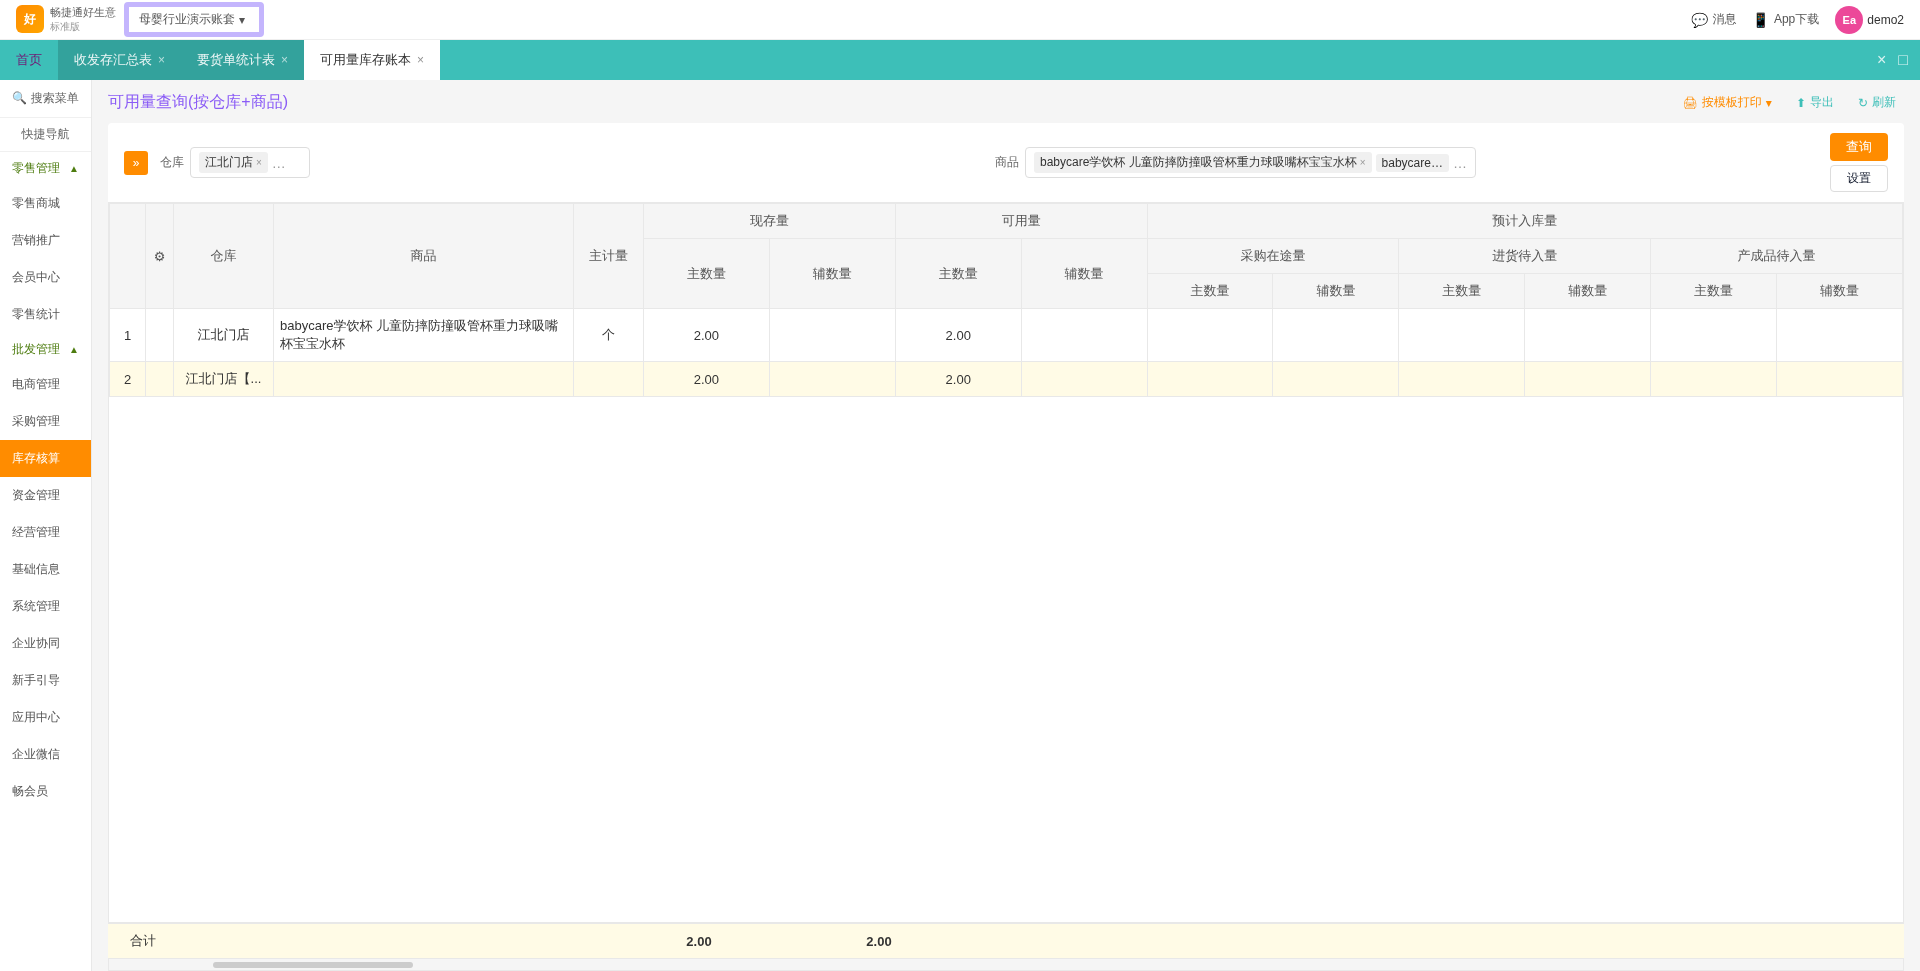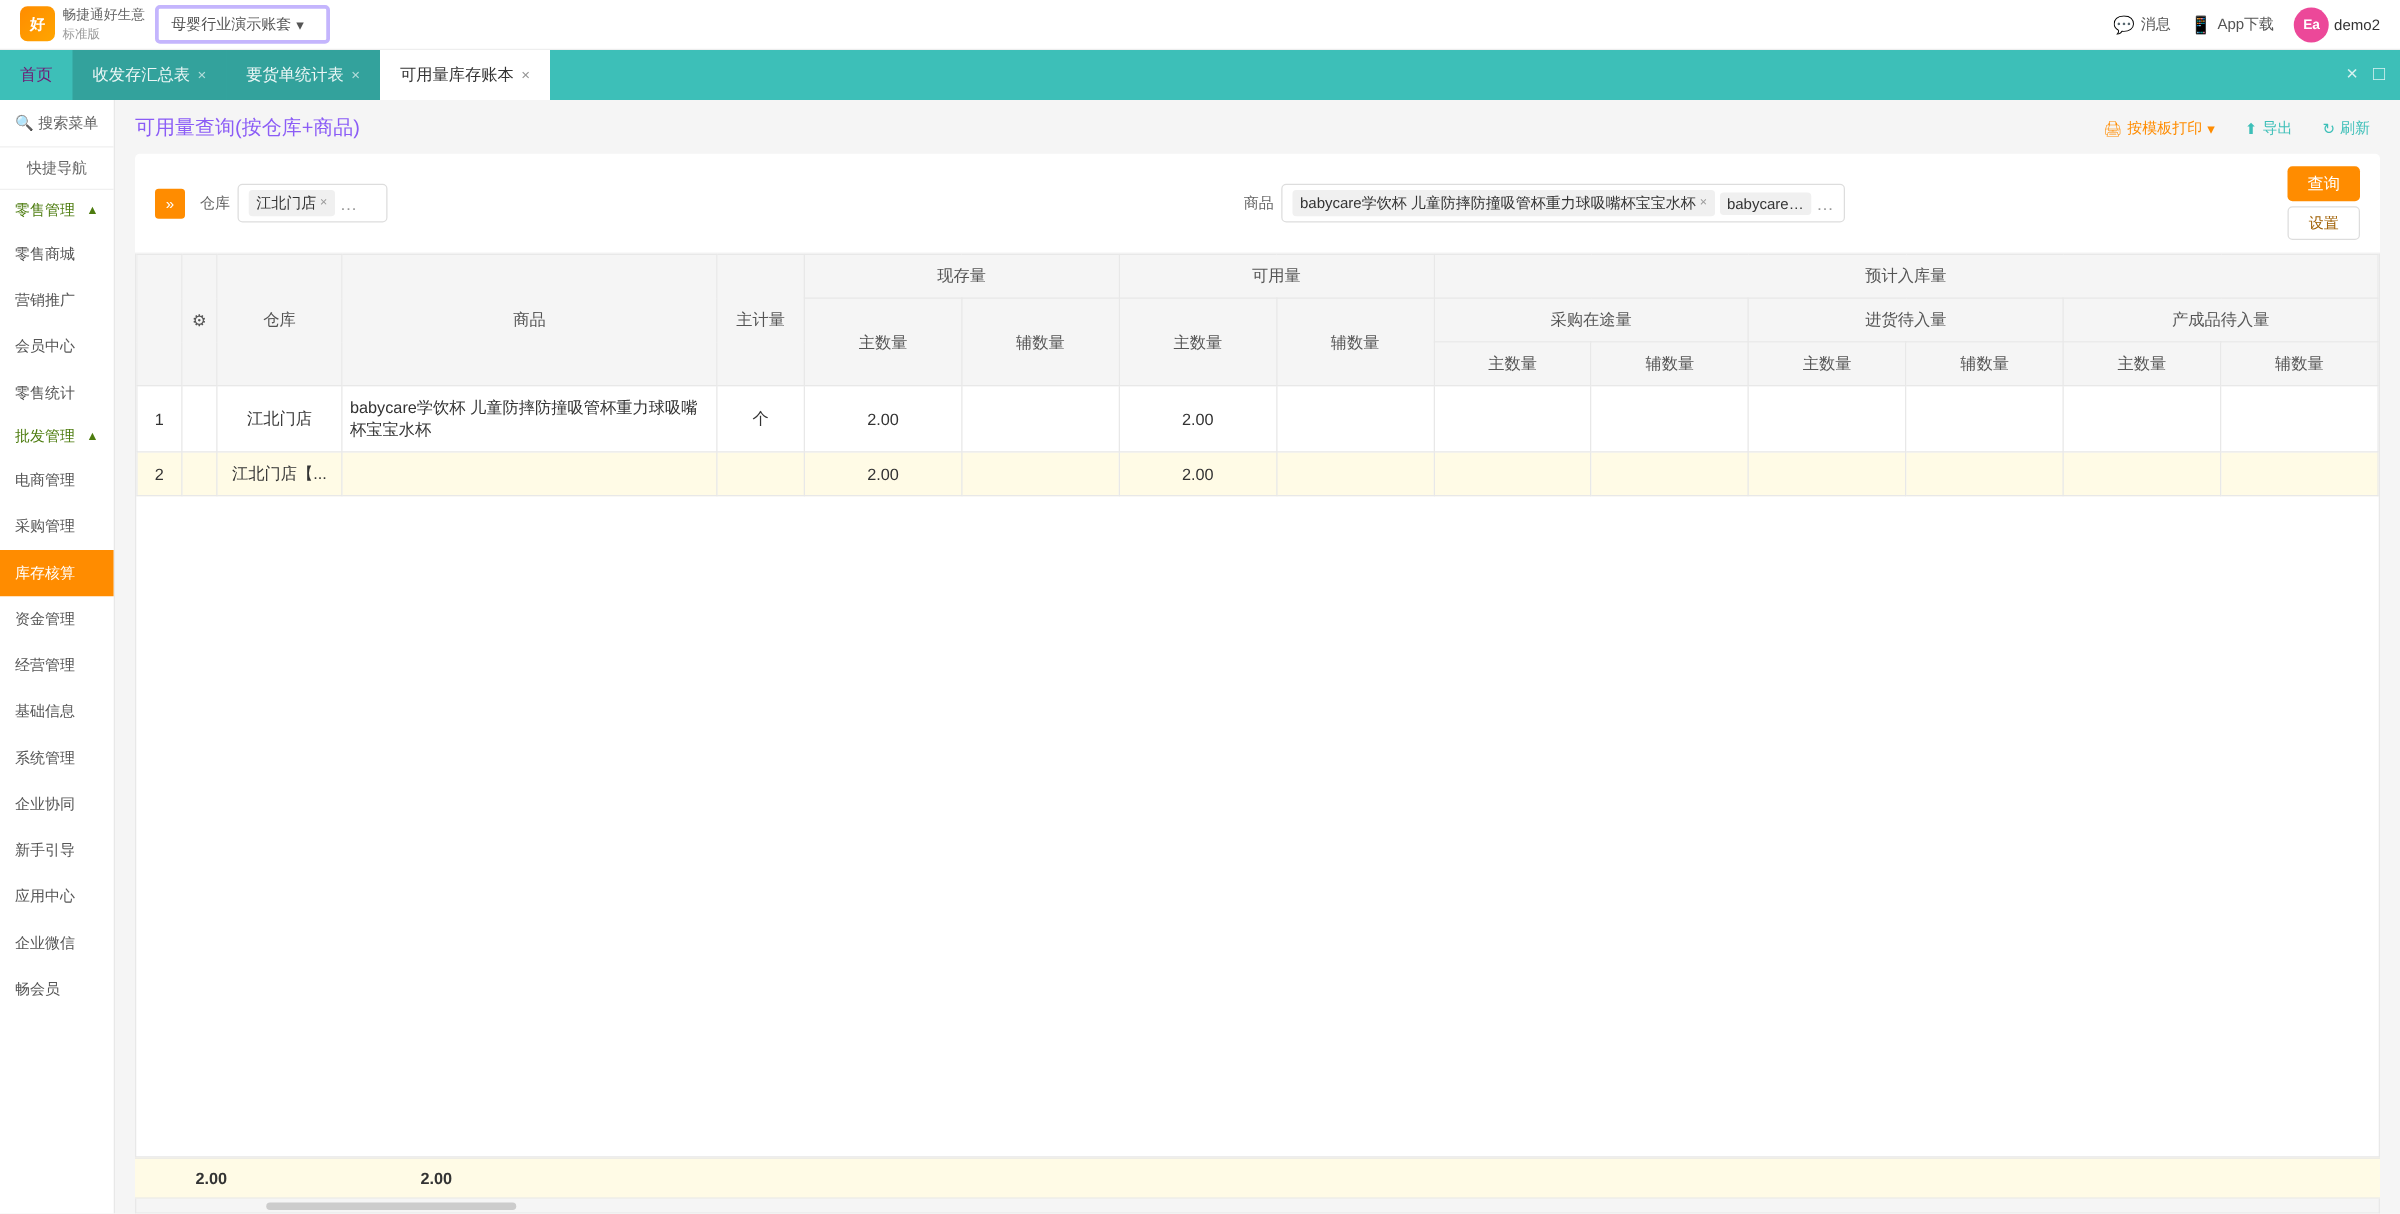--- a/index.html
+++ b/index.html
@@ -45,21 +45,21 @@
     }
     .logo-sub {
       font-size: 10px;
       color: #999;
     }
     .industry-selector {
       display: flex;
       align-items: center;
       gap: 4px;
       padding: 4px 10px;
-      border: 3px solid #c4b5fd;
+      border: 5px solid #c4b5fd;
       border-radius: 4px;
       cursor: pointer;
       font-size: 12px;
       color: #555;
       min-width: 140px;
     }
     .top-header-right {
       display: flex;
       align-items: center;
       gap: 16px;
@@ -344,21 +344,21 @@
       background: #ff8c00;
       color: white;
       border: none;
       border-radius: 4px;
       padding: 5px 16px;
       font-size: 13px;
       cursor: pointer;
     }
     .btn-settings {
       background: white;
-      color: #a16207;
+      color: #0f172a;
       border: 1px solid #ddd;
       border-radius: 4px;
       padding: 4px 14px;
       font-size: 12px;
       cursor: pointer;
     }
 
     
     .table-container {
       flex: 1;
@@ -681,20 +681,21 @@
             <td></td>
             <td></td>
             <td></td>
           </tr>
         </tbody>
       </table>
     </div>
 
     <div class="footer-bar">
       <div style="display:flex; align-items:center; width:100%;">
+        <span class="footer-label" style="width:530px; padding-left:6px;">合计</span>
         <span style="width:90px; text-align:center; font-weight:bold;">2.00</span>
         <span style="width:90px; text-align:center;"></span>
         <span style="width:90px; text-align:center; font-weight:bold;">2.00</span>
       </div>
     </div>
 
     <div class="scroll-bar-area">
       <div class="scroll-thumb"></div>
     </div>
 

